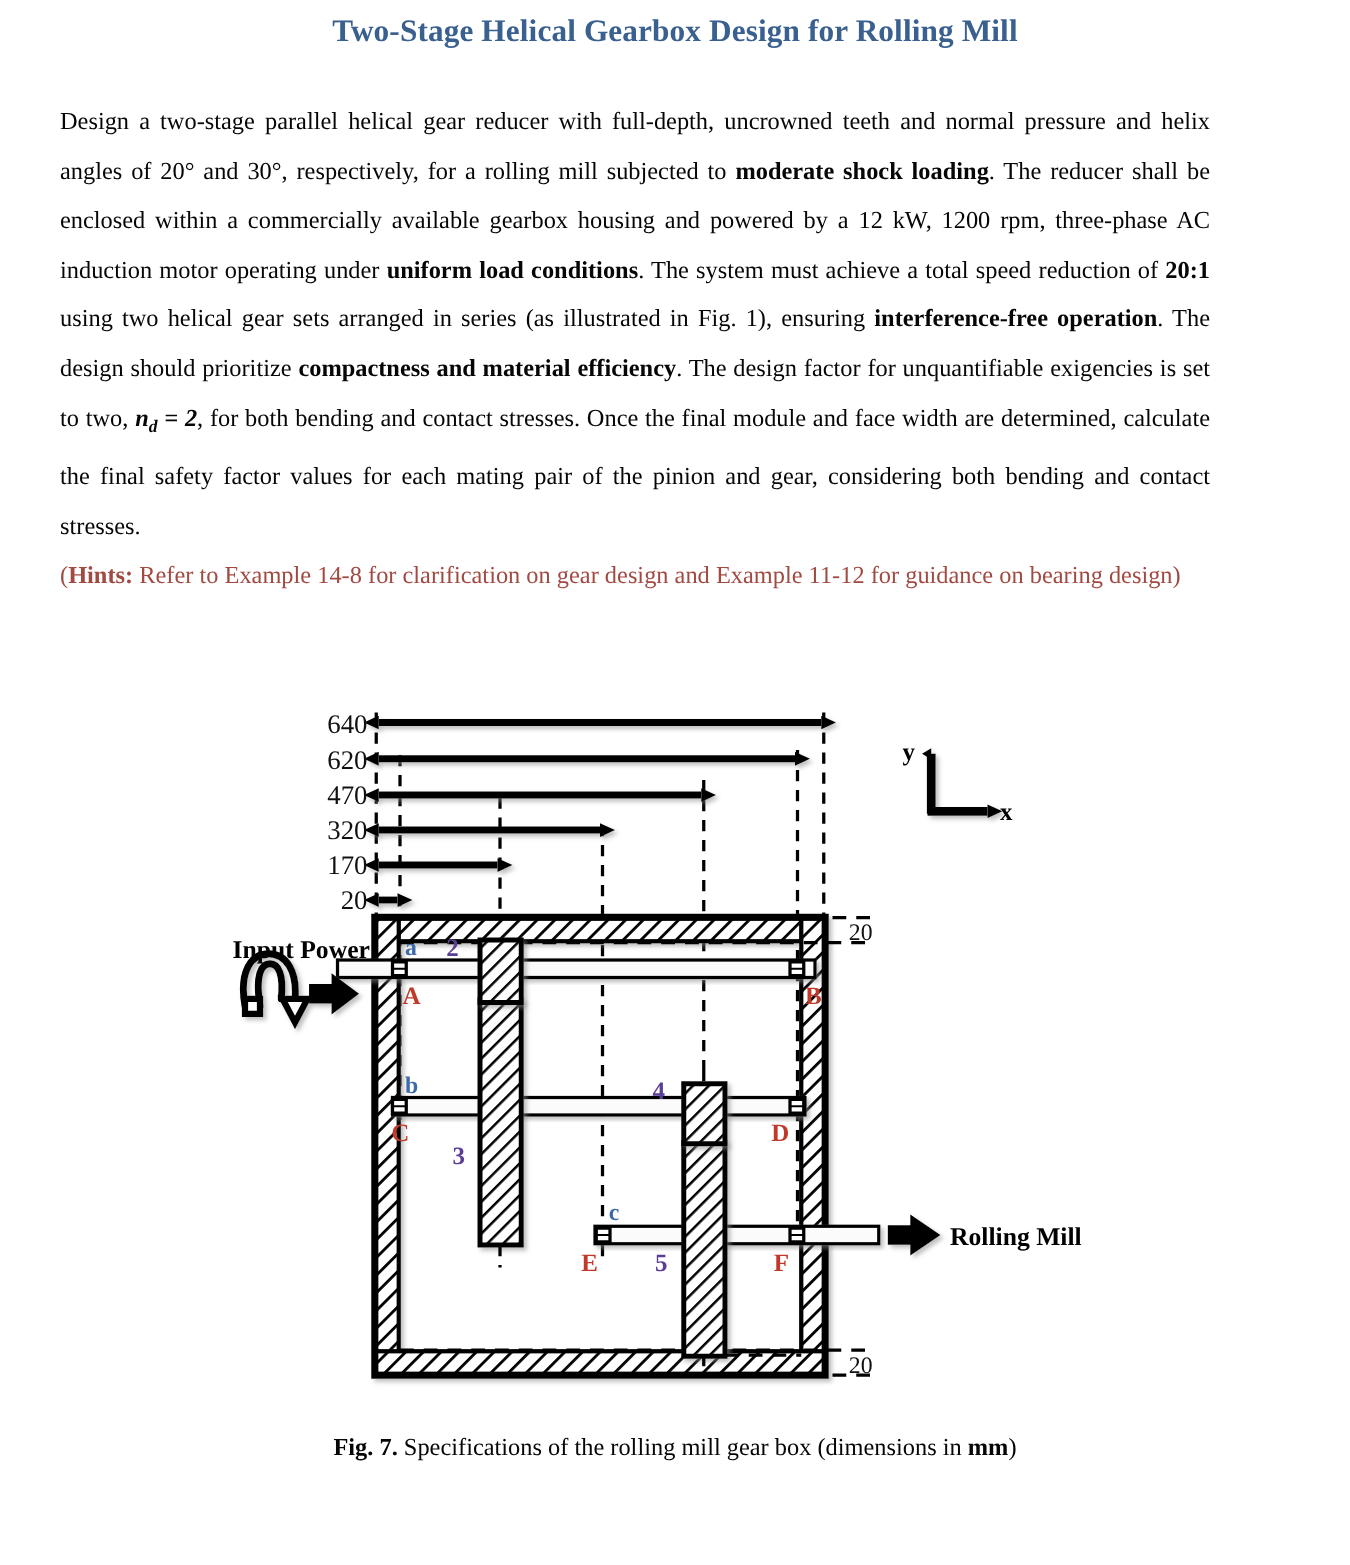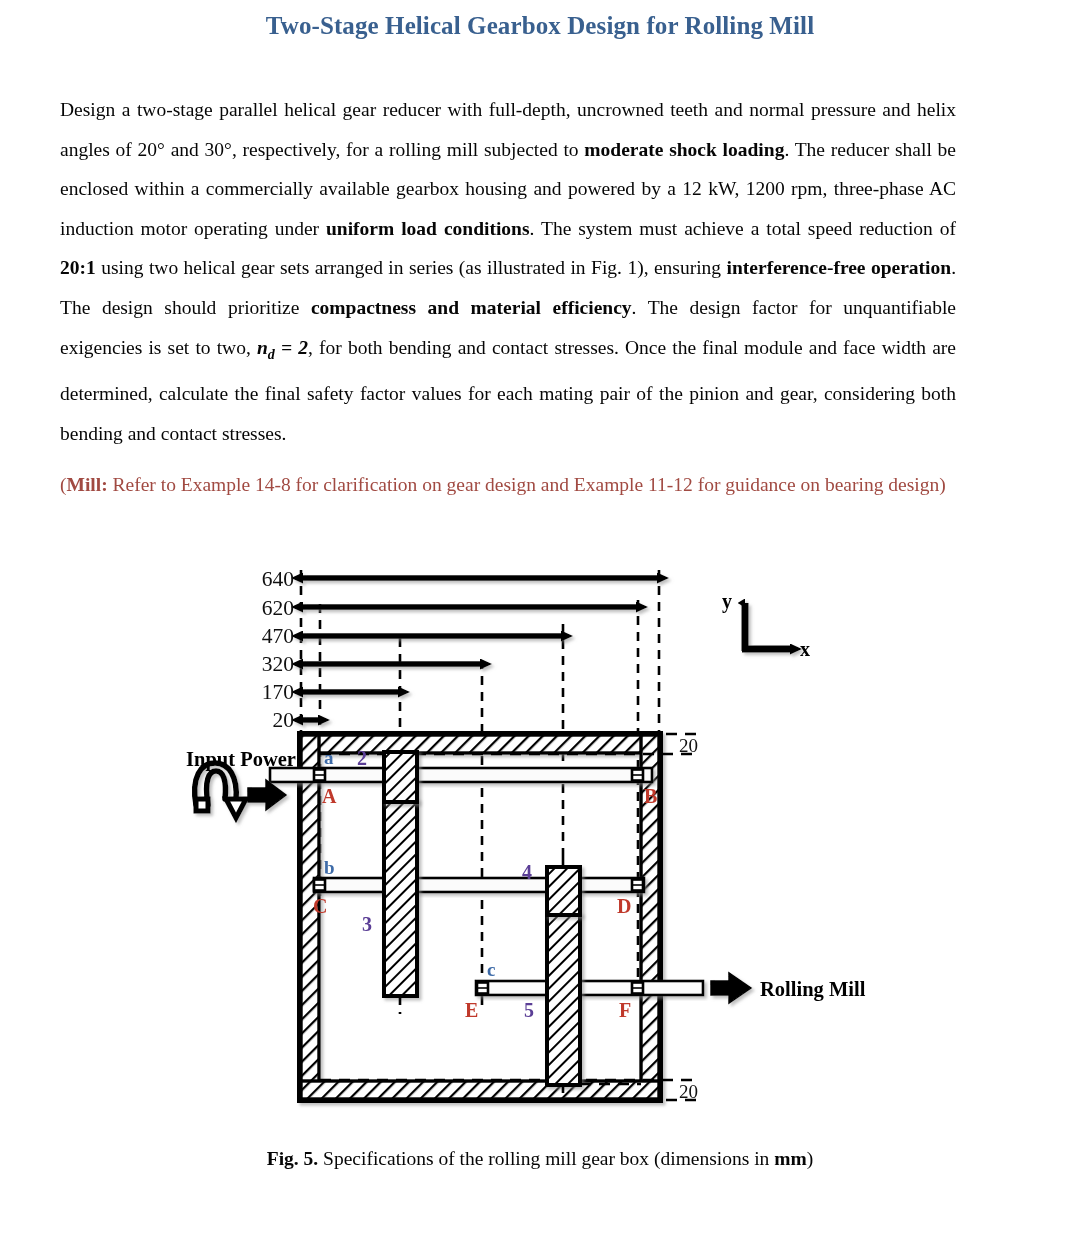--- a/index.html
+++ b/index.html
@@ -26,21 +26,21 @@
   
   .body-text{
     position:absolute;
     left:48px; top:78px; width:920px;
     font-size:19.5px;
     line-height:39.6px;
     text-align:justify;
     text-justify:inter-word;
     color:#060606;
   }
-  .body-text p{ margin:12px; }
+  .body-text p{ margin:0; }
   .body-text b{ font-weight:bold; }
   .hints{
     color:#A14A42;
     margin-top:0px;
   }
   .hints b{ font-weight:bold; color:#A14A42; }
   .nd{ font-weight:bold; font-style:italic; font-family:"Liberation Serif","DejaVu Serif",serif;}
   .nd sub{ font-size:0.72em; font-style:italic; font-weight:bold; }
 
   
@@ -60,21 +60,21 @@
 </style>
 </head>
 <body>
 
 <div class="page">
 
   <div class="doc-title">Two-Stage Helical Gearbox Design for Rolling Mill</div>
 
   <div class="body-text">
     <p>Design a two-stage parallel helical gear reducer with full-depth, uncrowned teeth and normal pressure and helix angles of 20° and 30°, respectively, for a rolling mill subjected to <b>moderate shock loading</b>. The reducer shall be enclosed within a commercially available gearbox housing and powered by a 12 kW, 1200 rpm, three-phase AC induction motor operating under <b>uniform load conditions</b>. The system must achieve a total speed reduction of <b>20:1</b> using two helical gear sets arranged in series (as illustrated in Fig. 1), ensuring <b>interference-free operation</b>. The design should prioritize <b>compactness and material efficiency</b>. The design factor for unquantifiable exigencies is set to two, <span class="nd">n<sub>d</sub> = 2</span>, for both bending and contact stresses. Once the final module and face width are determined, calculate the final safety factor values for each mating pair of the pinion and gear, considering both bending and contact stresses.</p>
-    <p class="hints">(<b>Mill:</b> Refer to Example 14-8 for clarification on gear design and Example 11-12 for guidance on bearing design)</p>
+    <p class="hints">(<b>Hints:</b> Refer to Example 14-8 for clarification on gear design and Example 11-12 for guidance on bearing design)</p>
   </div>
 
   <div class="figure-wrap">
     <svg class="fig-svg" width="1080" height="600" viewBox="0 0 1080 600" xmlns="http://www.w3.org/2000/svg">
       <defs>
 
         <pattern id="hatchGear" width="9" height="9" patternUnits="userSpaceOnUse" patternTransform="rotate(45)">
           <rect width="9" height="9" fill="#ffffff"></rect>
           <line x1="0" y1="0" x2="0" y2="9" stroke="#000000" stroke-width="4"></line>
         </pattern>
@@ -263,15 +263,15 @@
       <g font-family="Liberation Serif, DejaVu Serif, serif" font-size="20" font-weight="bold" fill="#5B3E96">
         <text x="357" y="209">2</text>
         <text x="362" y="375">3</text>
         <text x="522" y="323">4</text>
         <text x="524" y="461">5</text>
       </g>
 
     </svg>
   </div>
 
-  <div class="fig-caption"><b>Fig. 5.</b> Specifications of the rolling mill gear box (dimensions in <b>mm</b>)</div>
+  <div class="fig-caption"><b>Fig. 7.</b> Specifications of the rolling mill gear box (dimensions in <b>mm</b>)</div>
 
 </div>
 
 </body></html>

